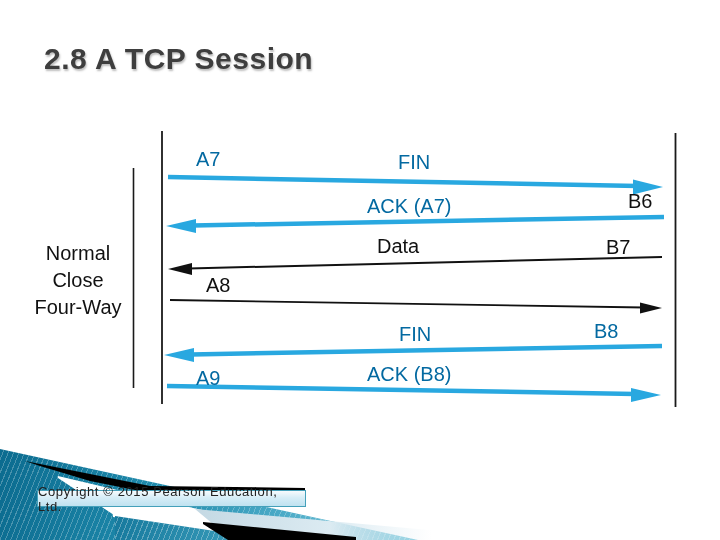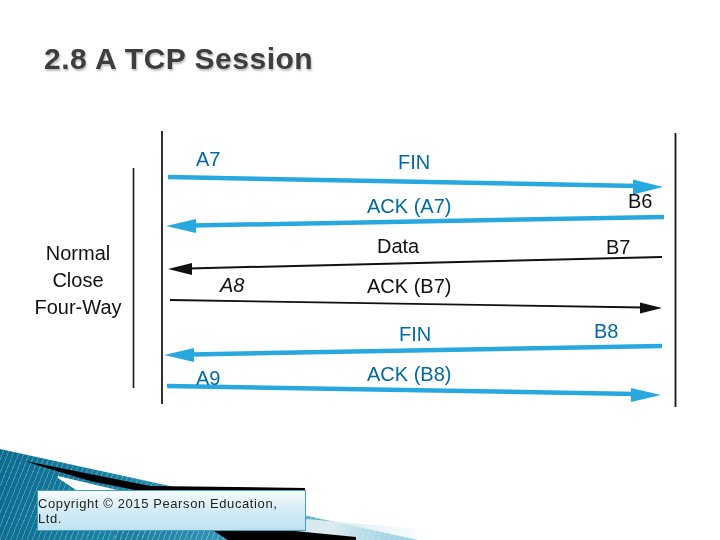--- a/index.html
+++ b/index.html
@@ -54,21 +54,21 @@
   }
   .teal-lower-edge{
     left:110px; top:508px; width:160px; height:32px; z-index:5; background:#ffffff;
     clip-path:polygon(3px 5px, 158px 28px, 158px 31px, 3px 9px);
   }
   .black-lower{
     left:200px; top:515px; width:160px; height:25px; z-index:8; background:#000000;
     clip-path:polygon(3px 7px, 156px 22px, 156px 25px, 28px 25px, 3px 9px);
   }
   .copyright-box{
-    position:absolute; left:37px; top:490px; width:269px; height:41px; z-index:10;
+    position:absolute; left:37px; top:490px; width:269px; height:17px; z-index:10;
     box-sizing:border-box; border:1.5px solid #44a0ba;
     background:linear-gradient(180deg,#f7fbfd 0%, #d6edf7 45%, #bfe2f0 100%);
     display:flex; align-items:center; justify-content:center;
     font-size:13px; letter-spacing:0.6px; color:#222222;
   }
 </style>
 </head>
 <body>
 
 <div class="slide">
@@ -99,22 +99,21 @@
     <line x1="167" y1="386" x2="635" y2="394" stroke="#29a8e0" stroke-width="4.5"></line>
     <polygon points="661,395 631,388 631,402" fill="#29a8e0"></polygon>
   </svg>
 
   <span class="lbl c-cyan" style="left:196px; top:149px;">A7</span>
   <span class="lbl c-cyan" style="left:398px; top:152px;">FIN</span>
   <span class="lbl c-black" style="left:628px; top:191px;">B6</span>
   <span class="lbl c-cyan" style="left:367px; top:196px;">ACK (A7)</span>
   <span class="lbl c-black" style="left:377px; top:236px;">Data</span>
   <span class="lbl c-black" style="left:606px; top:237px;">B7</span>
-  <span class="lbl c-black" style="left:220px; top:275px;font-style:italic;">A8</span>
-  <span class="lbl c-black" style="left:367px; top:276px;">ACK (B7)</span>
+  <span class="lbl c-black" style="left:206px; top:275px;">A8</span>
   <span class="lbl c-cyan" style="left:399px; top:324px;">FIN</span>
   <span class="lbl c-cyan" style="left:594px; top:321px;">B8</span>
   <span class="lbl c-cyan" style="left:196px; top:368px;">A9</span>
   <span class="lbl c-cyan" style="left:367px; top:364px;">ACK (B8)</span>
 
   <div class="close-label">
     <div>Normal</div>
     <div>Close</div>
     <div>Four-Way</div>
   </div>

